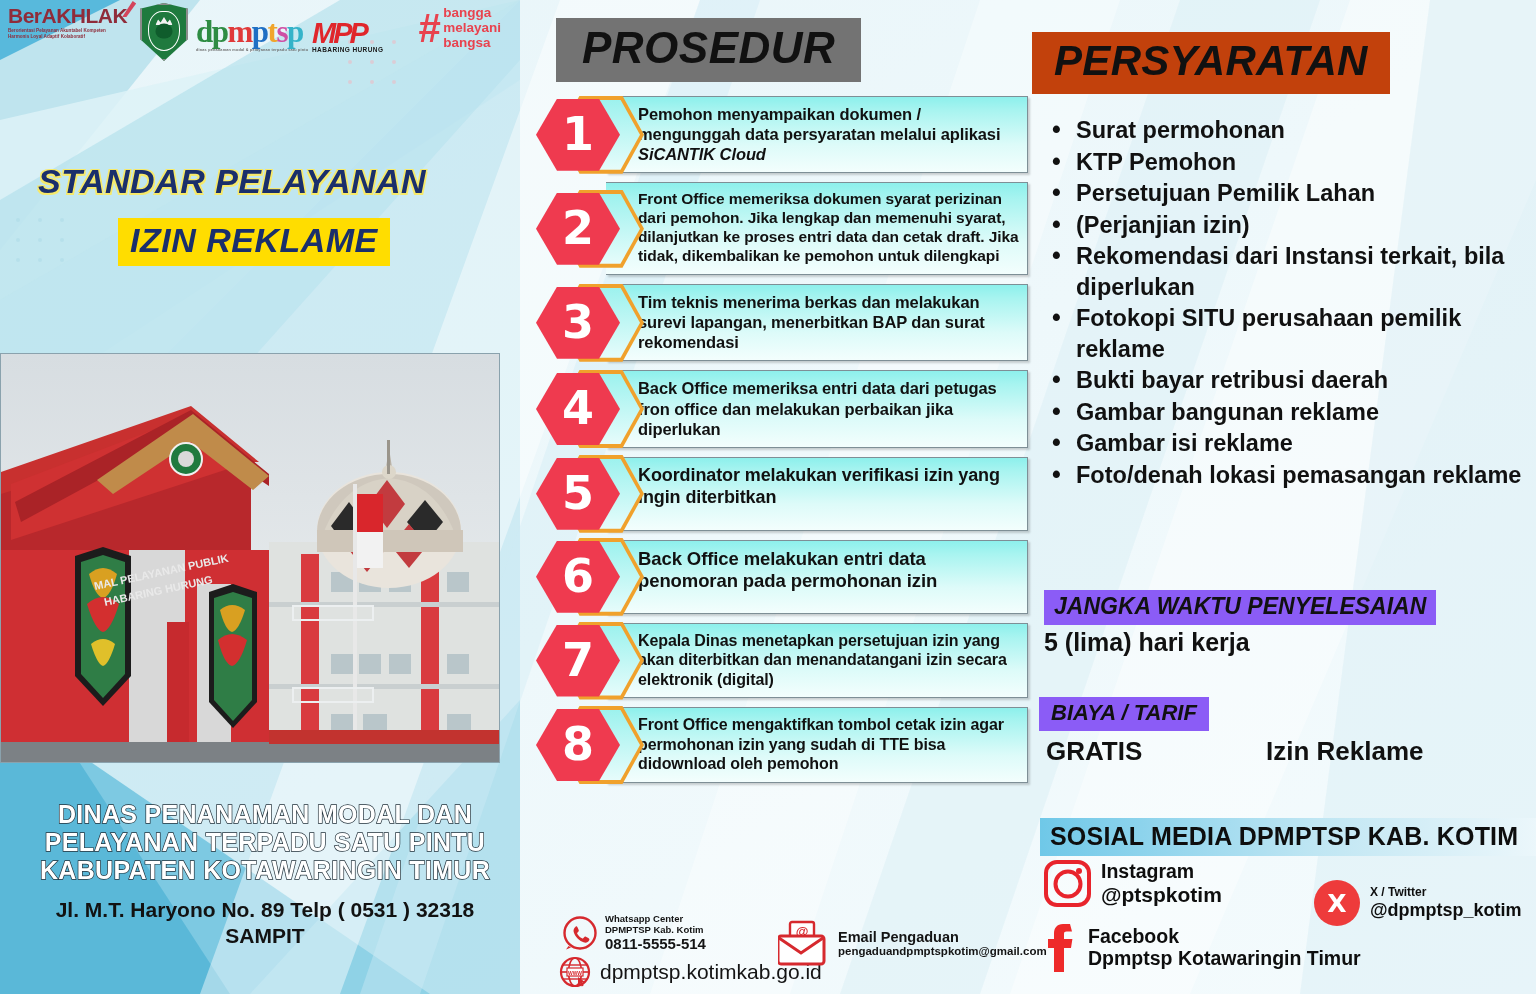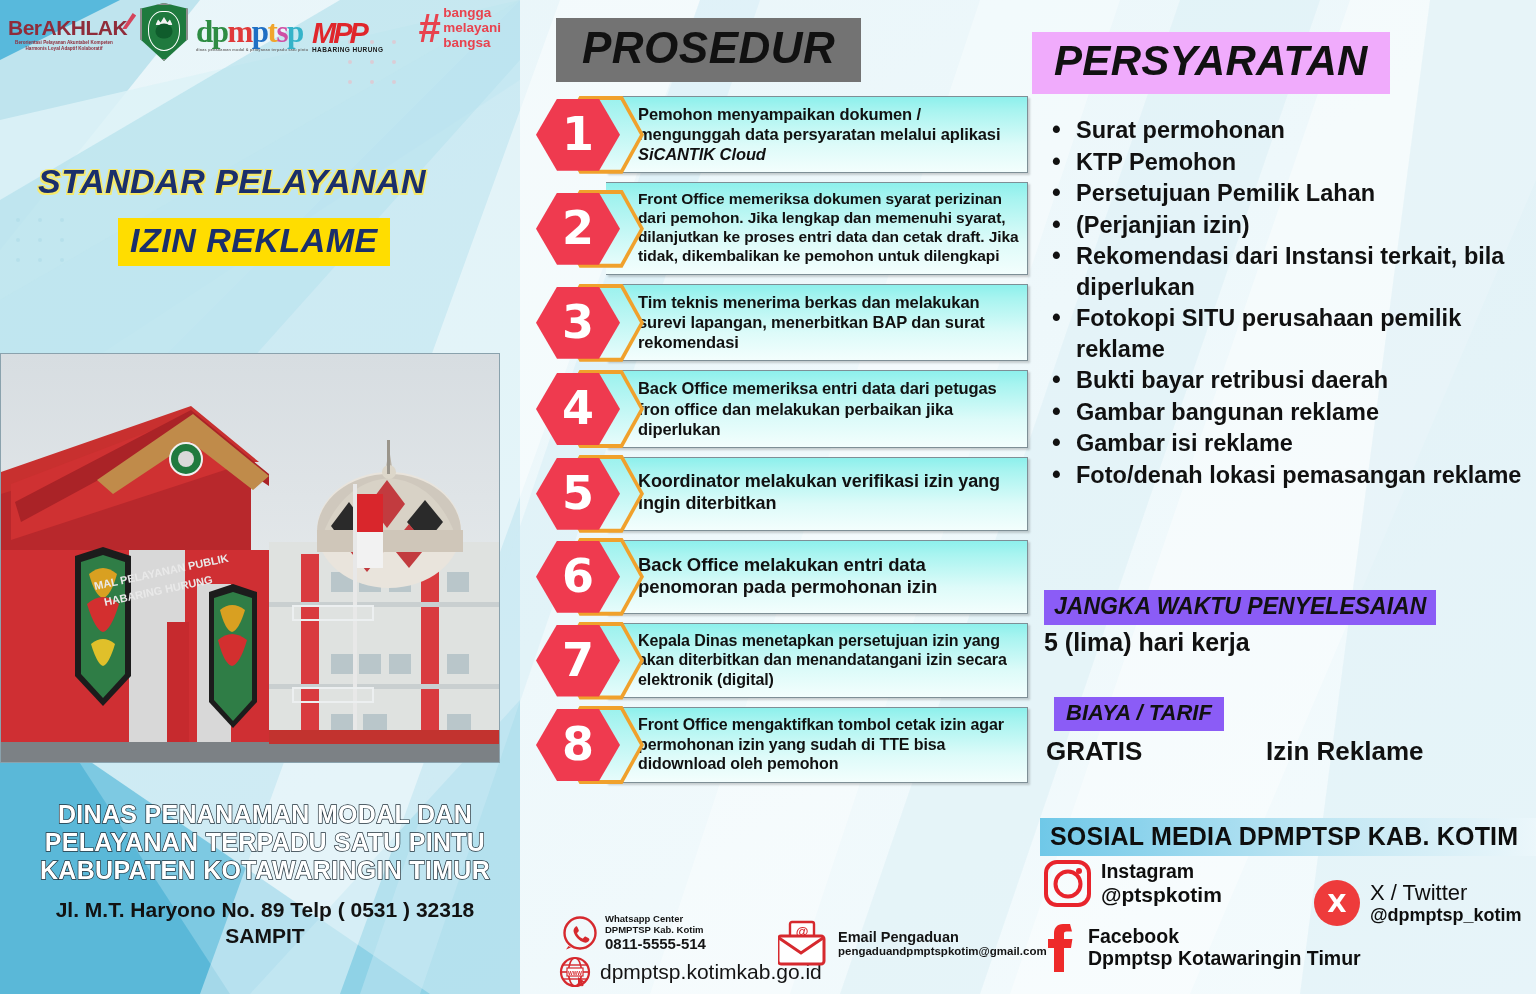--- a/index.html
+++ b/index.html
@@ -18,21 +18,21 @@
   .bg { position: absolute; inset: 0; overflow: hidden; z-index: 0; }
   .bg svg { position: absolute; inset: 0; width: 1536px; height: 994px; }
 
   
   .logobar {
     position: absolute; left: 0; top: 0; width: 530px; height: 78px;
     z-index: 5;
     display: flex; align-items: center;
   }
   .logo { position: absolute; }
-  .logo-berakhlak { left: 8px; top: 16px; text-align: center; }
+  .logo-berakhlak { left: 8px; top: 4px; }
   .la-title {
     font-weight: bold; font-size: 21px; letter-spacing: -0.5px;
     color: #8f2c3a;
   }
   .la-title .ber { color:#8f2c3a; }
   .la-sub { font-size: 4.6px; color:#8f2c3a; line-height:1.25; width:112px; font-weight:bold;}
   .la-swoosh {
     position:absolute; right:-9px; top:-3px; width:14px; height:16px;
     background:#d4455c;
     clip-path: polygon(0 100%, 75% 0, 100% 15%, 30% 100%);
@@ -122,21 +122,21 @@
   .steps { position:absolute; left:4px; top:96px; width:496px; }
   .step { position:relative; margin-bottom:9px; }
   .step-bar {
     margin-left:74px;
     background: linear-gradient(180deg,#8df0ec 0%, #a8f4f0 18%, #ddfbf9 64%, #f3fefd 100%);
     border:1px solid #7e8f96;
     border-left:none;
     box-shadow: 2px 2px 2px rgba(0,0,0,0.18);
     padding:7px 8px 8px 32px;
     min-height:54px;
-    display:flex; align-items:center;
+    display:flex; 
   }
   .step-txt {
     font-size:16.5px; font-weight:bold; color:#111; line-height:1.22;
     letter-spacing:-0.1px;
   }
   .step-txt .it { font-style:italic; }
   .hexwrap {
     position:absolute; left:4px; top:50%; transform:translateY(-50%);
     width:108px; height:78px; z-index:3;
   }
@@ -177,21 +177,21 @@
   .c-l1 { font-size:9.5px; font-weight:bold; color:#141414; line-height:1.12;}
   .c-l2 { font-size:15px; font-weight:bold; color:#141414; line-height:1.15;}
   .c-big { font-size:21px; font-weight:normal; color:#141414;}
   .c-mail1 { font-size:14.5px; font-weight:bold; color:#141414;}
   .c-mail2 { font-size:11.5px; font-weight:bold; color:#141414;}
 
   
   .right { position:absolute; left:1026px; top:0; width:510px; height:994px; z-index:6; }
   .pers-hd {
     position:absolute; left:6px; top:32px;
-    background:#f0abfc; color:#111;
+    background:#c2410c; color:#111;
     font-size:42px; font-weight:bold; font-style:italic;
     padding:5px 22px 9px 22px; letter-spacing:0.3px;
   }
   .pers-list {
     position:absolute; left:20px; top:115px; width:490px;
     list-style:none;
   }
   .pers-list li {
     position:relative; padding-left:30px;
     font-size:23.5px; font-weight:bold; color:#111;
@@ -199,38 +199,38 @@
   }
   .pers-list li:before {
     content:"\2022"; position:absolute; left:6px; top:-2px; font-size:25px;
   }
   .yellow-tag {
     position:absolute; background:#8b5cf6; color:#111;
     font-weight:bold; font-style:italic;
   }
   .tag-jangka { left:18px; top:590px; font-size:23px; padding:3px 10px 5px 10px;}
   .val-jangka { position:absolute; left:18px; top:628px; font-size:25px; font-weight:bold; color:#111;}
-  .tag-biaya { left:28px; top:697px; font-size:22px; padding:3px 12px 5px 12px;}
+  .tag-biaya { left:13px; top:697px; font-size:22px; padding:3px 12px 5px 12px;}
   .val-biaya { position:absolute; left:20px; top:736px; font-size:26px; font-weight:bold; color:#111;}
   .tag-produk { left:236px; top:697px; font-size:22px; padding:3px 10px 5px 10px;}
   .val-produk { position:absolute; left:240px; top:736px; font-size:26px; font-weight:bold; color:#111;}
 
   .sosmed-hd {
     position:absolute; left:14px; top:818px; width:500px;
     background: linear-gradient(90deg,#6fc8e8 0%, #bfe6f3 55%, #ecf7fb 100%);
     font-size:25px; font-weight:bold; color:#0e0e0e;
     padding:4px 10px 5px 10px; letter-spacing:0.2px;
   }
   .sm { position:absolute; display:flex; align-items:center; gap:10px; }
   .sm-ig { left:18px; top:860px; }
   .sm-fb { left:18px; top:922px; }
   .sm-x  { left:288px; top:880px; }
   .sm-l1 { font-size:19.5px; font-weight:bold; color:#0e0e0e; line-height:1.12;}
   .sm-l2 { font-size:21px; font-weight:bold; color:#0e0e0e; line-height:1.12;}
-  .sm-xl1 { font-size:22px; font-weight:normal; color:#0e0e0e; line-height:1.15;}
+  .sm-xl1 { font-size:12px; font-weight:bold; color:#0e0e0e; line-height:1.15;}
   .sm-xl2 { font-size:18px; font-weight:bold; color:#0e0e0e; line-height:1.15;}
 
   .ig-icon { width:47px; height:47px; border:4.5px solid #e8242c; border-radius:13px; position:relative;}
   .ig-icon:before { content:""; position:absolute; left:50%; top:50%; transform:translate(-50%,-50%);
     width:21px;height:21px;border:4.5px solid #e8242c;border-radius:50%;}
   .ig-icon:after { content:""; position:absolute; right:5px; top:4px; width:6px;height:6px;border-radius:50%;background:#e8242c;}
   .fb-icon { width:34px; height:52px; position:relative; }
   .x-icon { width:46px; height:46px; border-radius:50%; background:#ee3b3b; display:flex; align-items:center; justify-content:center; color:#fff; font-size:25px; font-weight:bold; font-family:"DejaVu Sans", sans-serif;}
 </style>
 </head>

